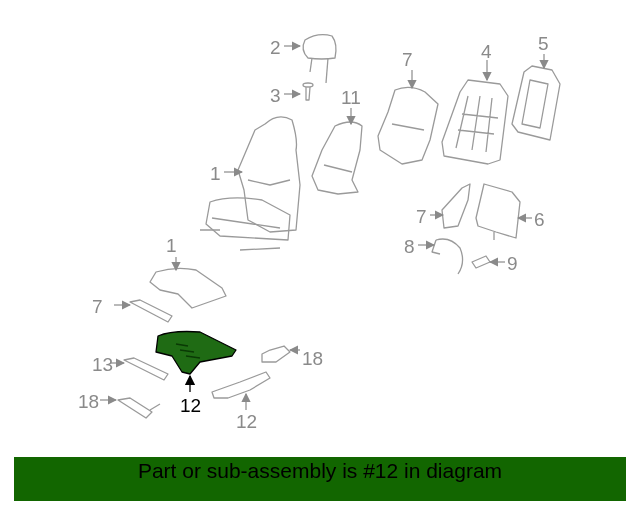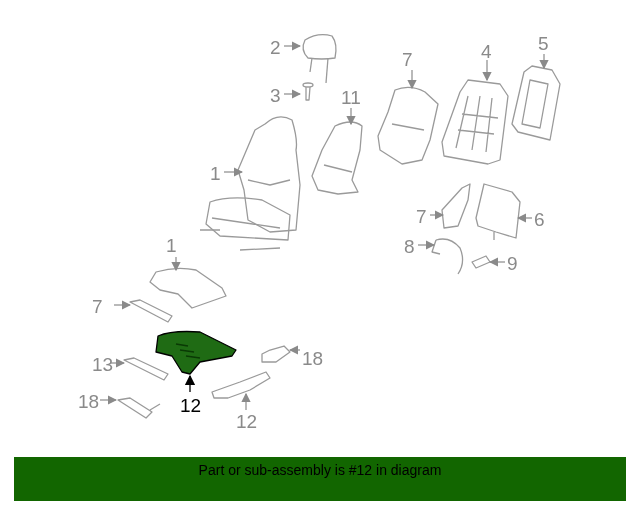--- a/index.html
+++ b/index.html
@@ -1,20 +1,20 @@
 <!DOCTYPE html>
 <html><head>
 <meta charset="utf-8">
 <style>
   html, body { margin: 0; padding: 0; background: #ffffff; }
   body { width: 640px; height: 512px; position: relative; overflow: hidden; font-family: "Liberation Sans", sans-serif; }
   #diagram { position: absolute; left: 0; top: 0; width: 640px; height: 450px; }
   .callout { position: absolute; font-size: 19px; color: #8a8a8a; line-height: 1; }
   .callout.active { color: #000000; }
-  #banner { position: absolute; left: 14px; top: 457px; width: 612px; height: 44px; background: #126600; color: #000; text-align: center; font-size: 14px; line-height: 19px; padding-top: 4px; box-sizing: border-box; }
+  #banner { position: absolute; left: 14px; top: 457px; width: 612px; height: 44px; background: #126600; color: #000; text-align: center; font-size: 21px; line-height: 19px; padding-top: 4px; box-sizing: border-box; }
   #banner div { white-space: nowrap; }
 </style>
 </head>
 <body>
 
 <svg id="diagram" viewBox="0 0 640 450" xmlns="http://www.w3.org/2000/svg">
   <defs>
     <marker id="ah" markerWidth="8" markerHeight="8" refX="7" refY="4" orient="auto">
       <path d="M0,0 L8,4 L0,8 z" fill="#8a8a8a"></path>
     </marker>

